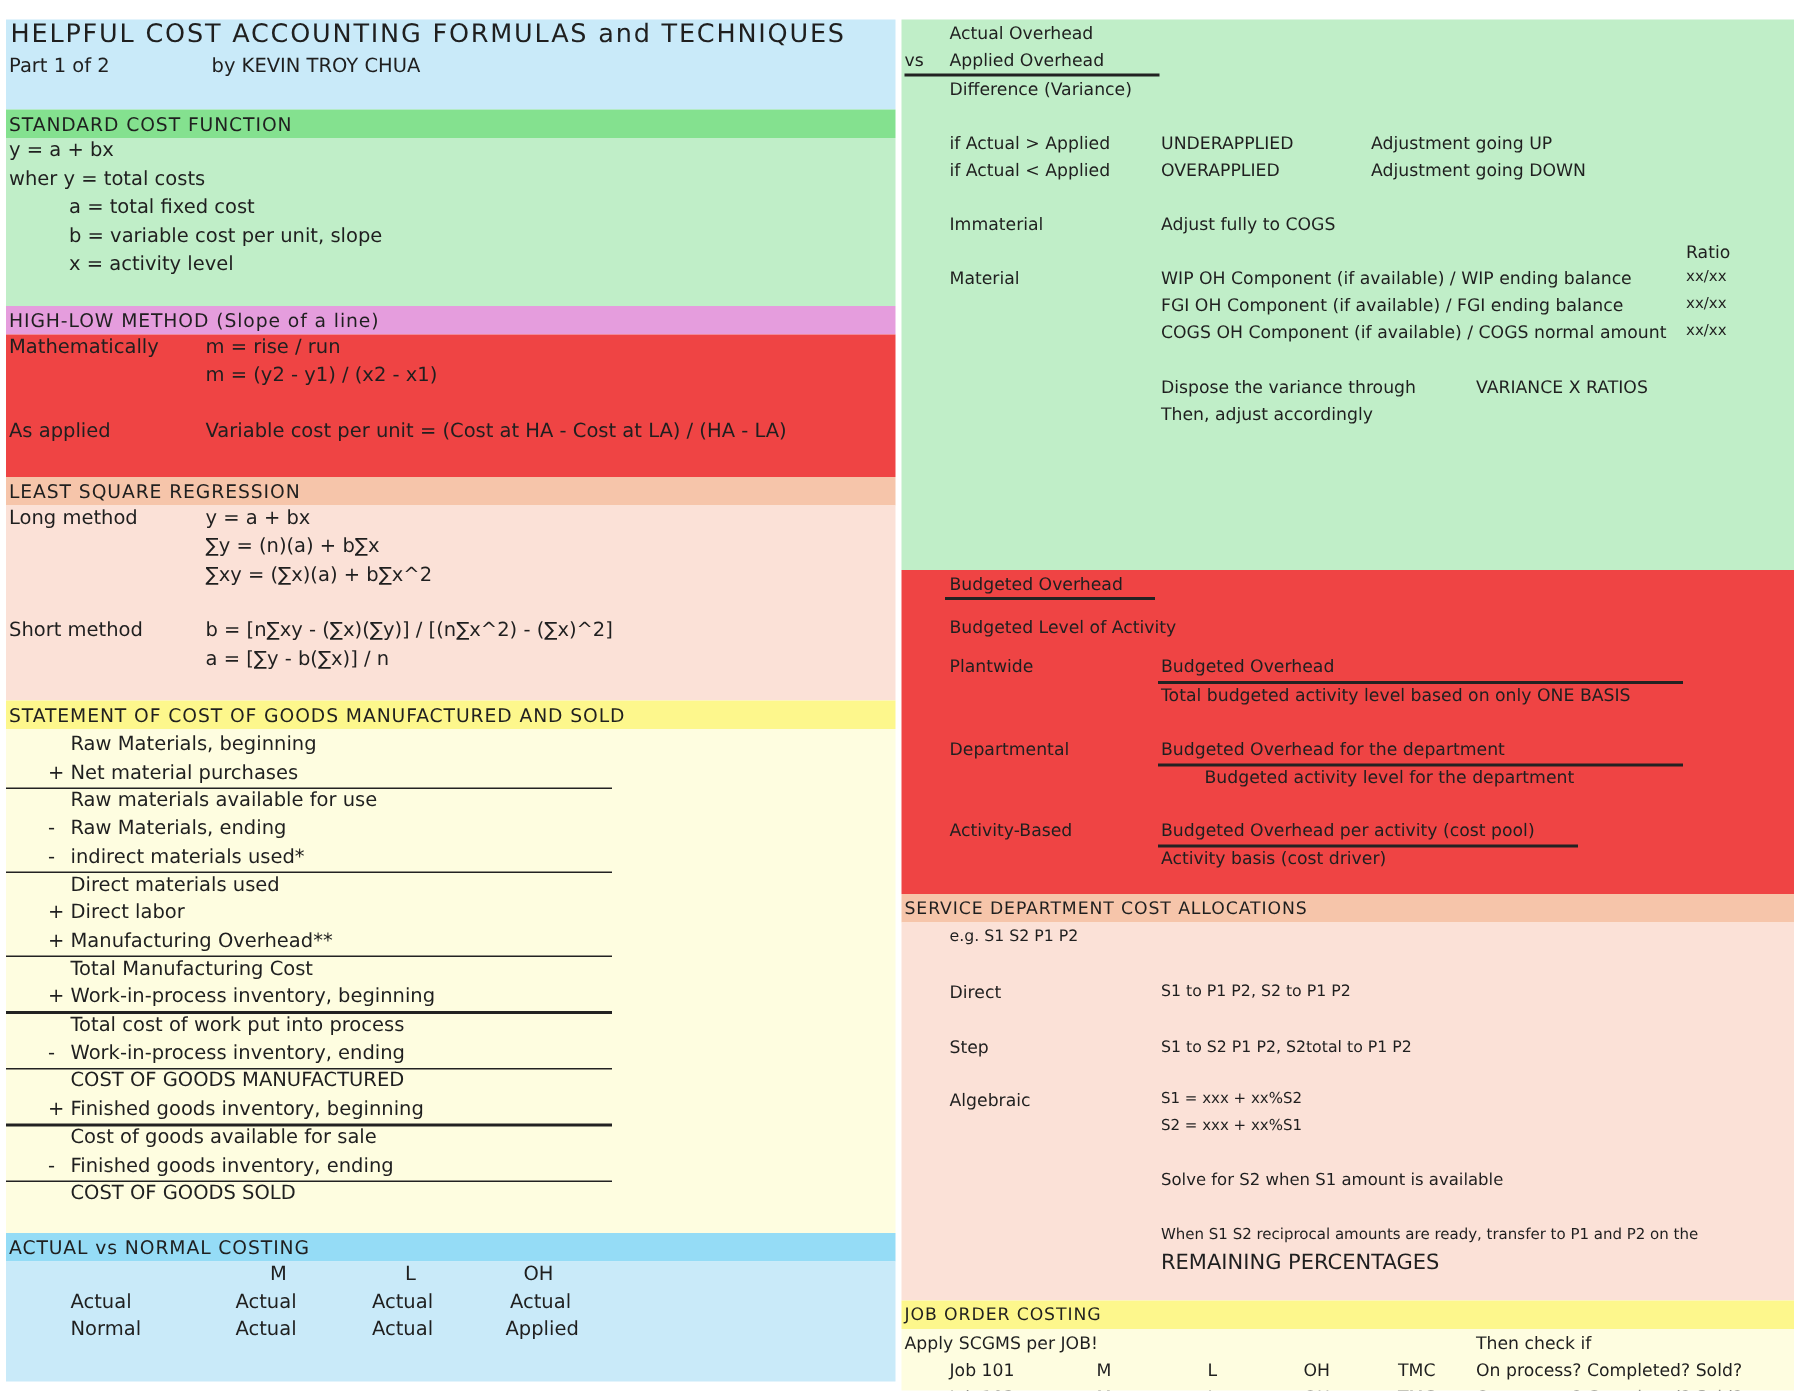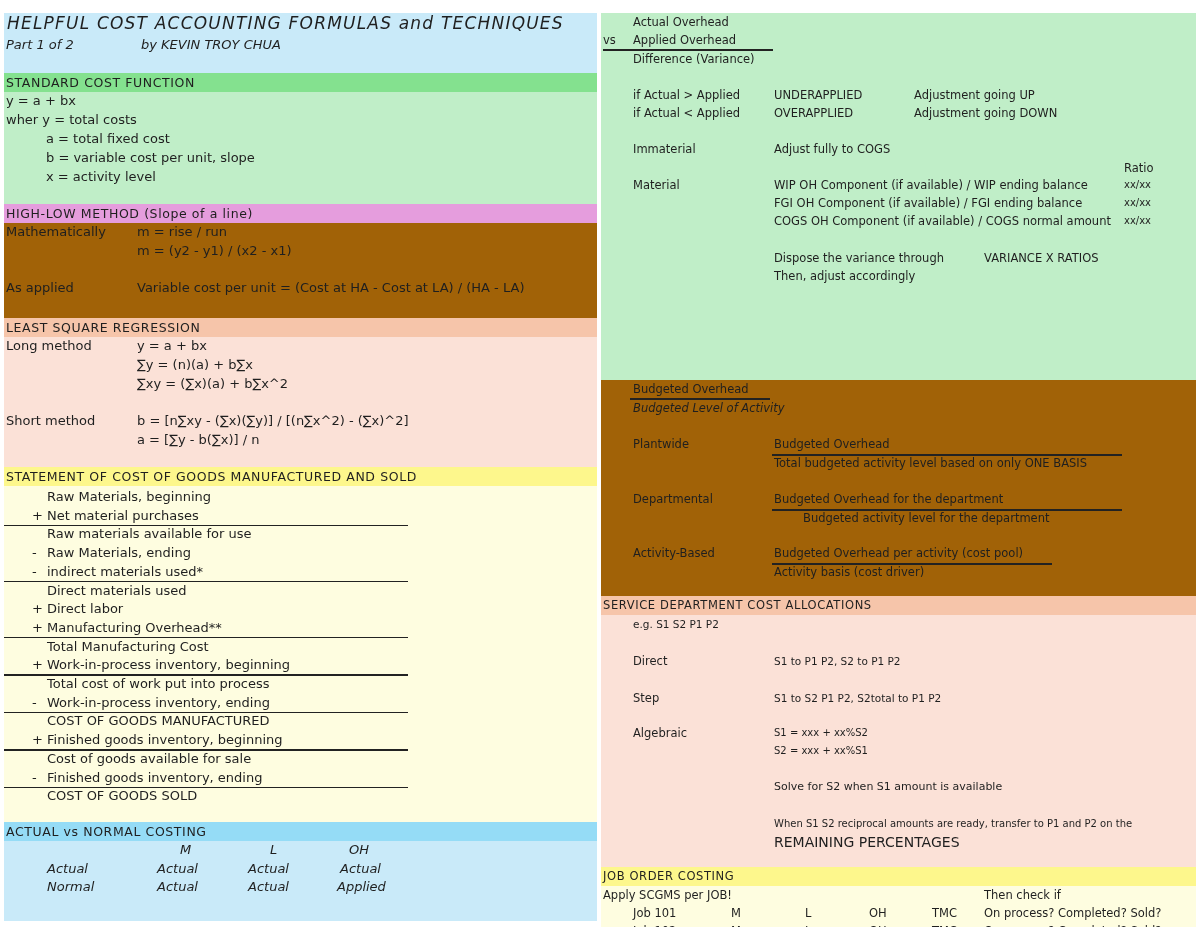--- a/index.html
+++ b/index.html
@@ -9,25 +9,25 @@
   #left { left: 4px; top: 13px; width: 593px; }
   #right { left: 601px; top: 13px; width: 595px; }
   .sec { position: relative; width: 100%; }
   .hdr { font-size: 12.5px; letter-spacing: 0.6px; padding-left: 2px; height: 19px; line-height: 19px; white-space: nowrap; }
   .line { position: absolute; white-space: nowrap; font-size: 13px; line-height: 18px; }
   .sm { font-size: 11.5px; }
   .rule { position: absolute; height: 1.5px; background: #222; }
   .title { font-size: 17px; letter-spacing: 1.2px; }
   .sub { font-size: 13px; }
   
-  .blue-bg { background: #c9eaf9; font-style: italic; }
+  .blue-bg { background: #c9eaf9; }
   .blue-hd { background: #95dcf6; }
   .green-bg { background: #c0eec8; }
   .green-hd { background: #84e18f; }
-  .pink-bg { background: #a16207; padding-left: 24px; }
+  .pink-bg { background: #ef4444; padding-left: 24px; }
   .pink-hd { background: #e59ddd; }
   .peach-bg { background: #fbe1d7; }
   .peach-hd { background: #f6c5aa; }
   .yellow-bg { background: #fefde0; }
   .yellow-hd { background: #fdf78c; }
 </style>
 </head>
 <body>
 
 <div id="left" class="col">
@@ -170,21 +170,21 @@
       <div class="line sm" style="left:173px;top:236px;">Dispose the variance through</div>
       <div class="line sm" style="left:383px;top:236px;">VARIANCE X RATIOS</div>
       <div class="line sm" style="left:173px;top:254px;">Then, adjust accordingly</div>
     </div>
   </div>
 
   <div class="sec">
     <div class="pink-bg" style="position:relative;height:216px;">
       <div class="line sm" style="left:32px;top:0px;">Budgeted Overhead</div>
       <div class="rule" style="left:29px;top:18px;width:140px;"></div>
-      <div class="line sm" style="left:32px;top:19px;font-style:italic;">Budgeted Level of Activity</div>
+      <div class="line sm" style="left:32px;top:29px;">Budgeted Level of Activity</div>
 
       <div class="line sm" style="left:32px;top:55px;">Plantwide</div>
       <div class="line sm" style="left:173px;top:55px;">Budgeted Overhead</div>
       <div class="rule" style="left:171px;top:74px;width:350px;"></div>
       <div class="line sm" style="left:173px;top:74px;">Total budgeted activity level based on only ONE BASIS</div>
 
       <div class="line sm" style="left:32px;top:110px;">Departmental</div>
       <div class="line sm" style="left:173px;top:110px;">Budgeted Overhead for the department</div>
       <div class="rule" style="left:171px;top:129px;width:350px;"></div>
       <div class="line sm" style="left:173px;top:129px;margin-left:29px;">Budgeted activity level for the department</div>

